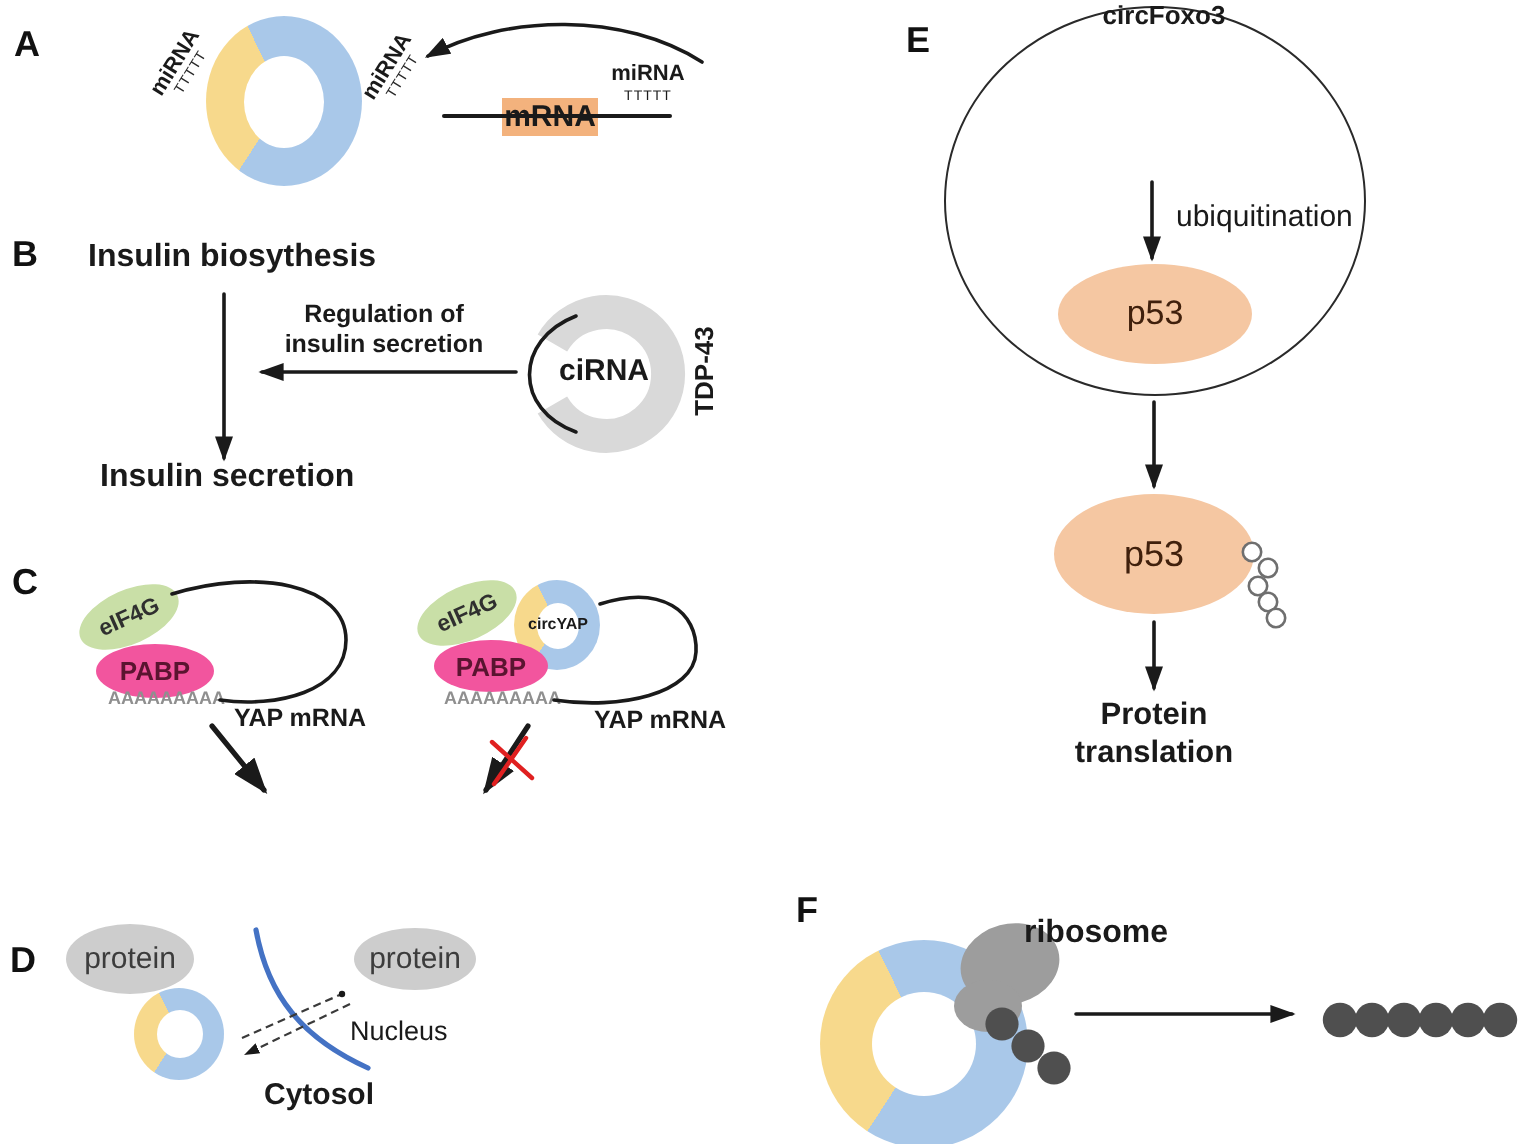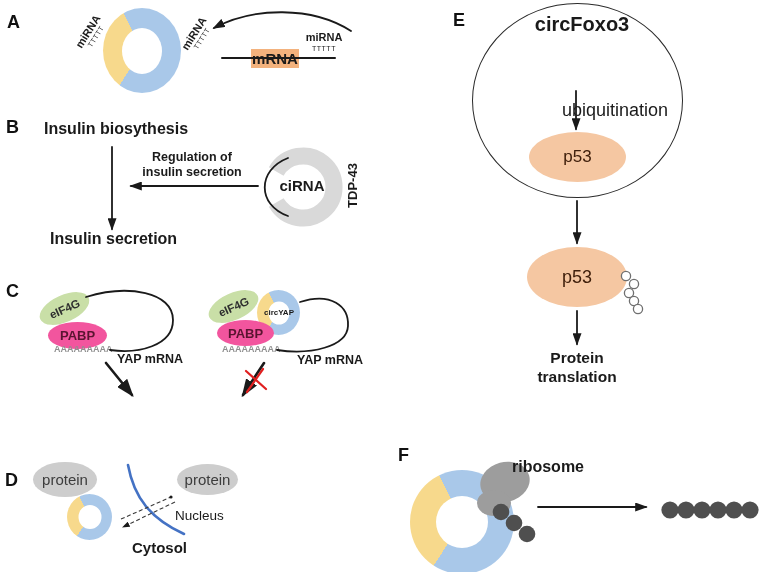--- a/index.html
+++ b/index.html
@@ -49,23 +49,23 @@
   #c-transl{left:207px;top:406px;transform:translateX(-50%);font-weight:bold;font-size:15.5px;white-space:nowrap;}
   
   #prot-l{left:33px;top:462px;width:64px;height:35px;background:var(--gray-protein);font-size:15px;color:#3c3c3c;}
   #prot-r{left:177px;top:464px;width:61px;height:31px;background:var(--gray-protein);font-size:15px;color:#3c3c3c;}
   #ring-d{left:67px;top:494px;width:45px;height:46px;}
   #ring-d .hole{width:23px;height:24px;}
   #d-nucleus{left:175px;top:508px;font-size:13.5px;}
   #d-cytosol{left:120px;top:539px;font-weight:bold;font-size:15px;margin-left:12px;}
   
   #e-circle{left:472px;top:3px;width:209px;height:193px;border:1.6px solid #2a2a2a;border-radius:50%;}
-  #e-foxo{left:582px;top:13px;transform:translateX(-50%);font-weight:bold;font-size:20px;}
+  #e-foxo{left:582px;top:0;transform:translateX(-50%);font-weight:bold;font-size:13px;}
   #mdm2{left:529px;top:31px;width:96px;height:52px;background:var(--mdm2-gray);font-size:17px;color:#3a3a3a;}
-  #e-ubi{left:562px;top:100px;font-size:18px;}
+  #e-ubi{left:588px;top:100px;font-size:15px;}
   #p53-in{left:529px;top:132px;width:97px;height:50px;background:var(--p53-peach);font-size:17px;color:#40200c;}
   #p53-out{left:527px;top:247px;width:100px;height:60px;background:var(--p53-peach);font-size:18px;color:#40200c;}
   #e-degr{left:577px;top:348px;transform:translateX(-50%);text-align:center;font-weight:bold;font-size:15.5px;line-height:19px;}
   
   #ring-f{left:410px;top:470px;width:104px;height:104px;}
   #ring-f .hole{width:52px;height:52px;}
   #ribo-1{left:480px;top:462px;width:50px;height:40px;background:var(--ribosome-gray);transform:rotate(-15deg);}
   #ribo-2{left:477px;top:490px;width:34px;height:26px;background:var(--ribosome-gray);}
   #f-ribo{left:512px;top:458px;font-weight:bold;font-size:16px;}
   #f-transl{left:536px;top:483px;font-weight:bold;font-size:13.5px;}

